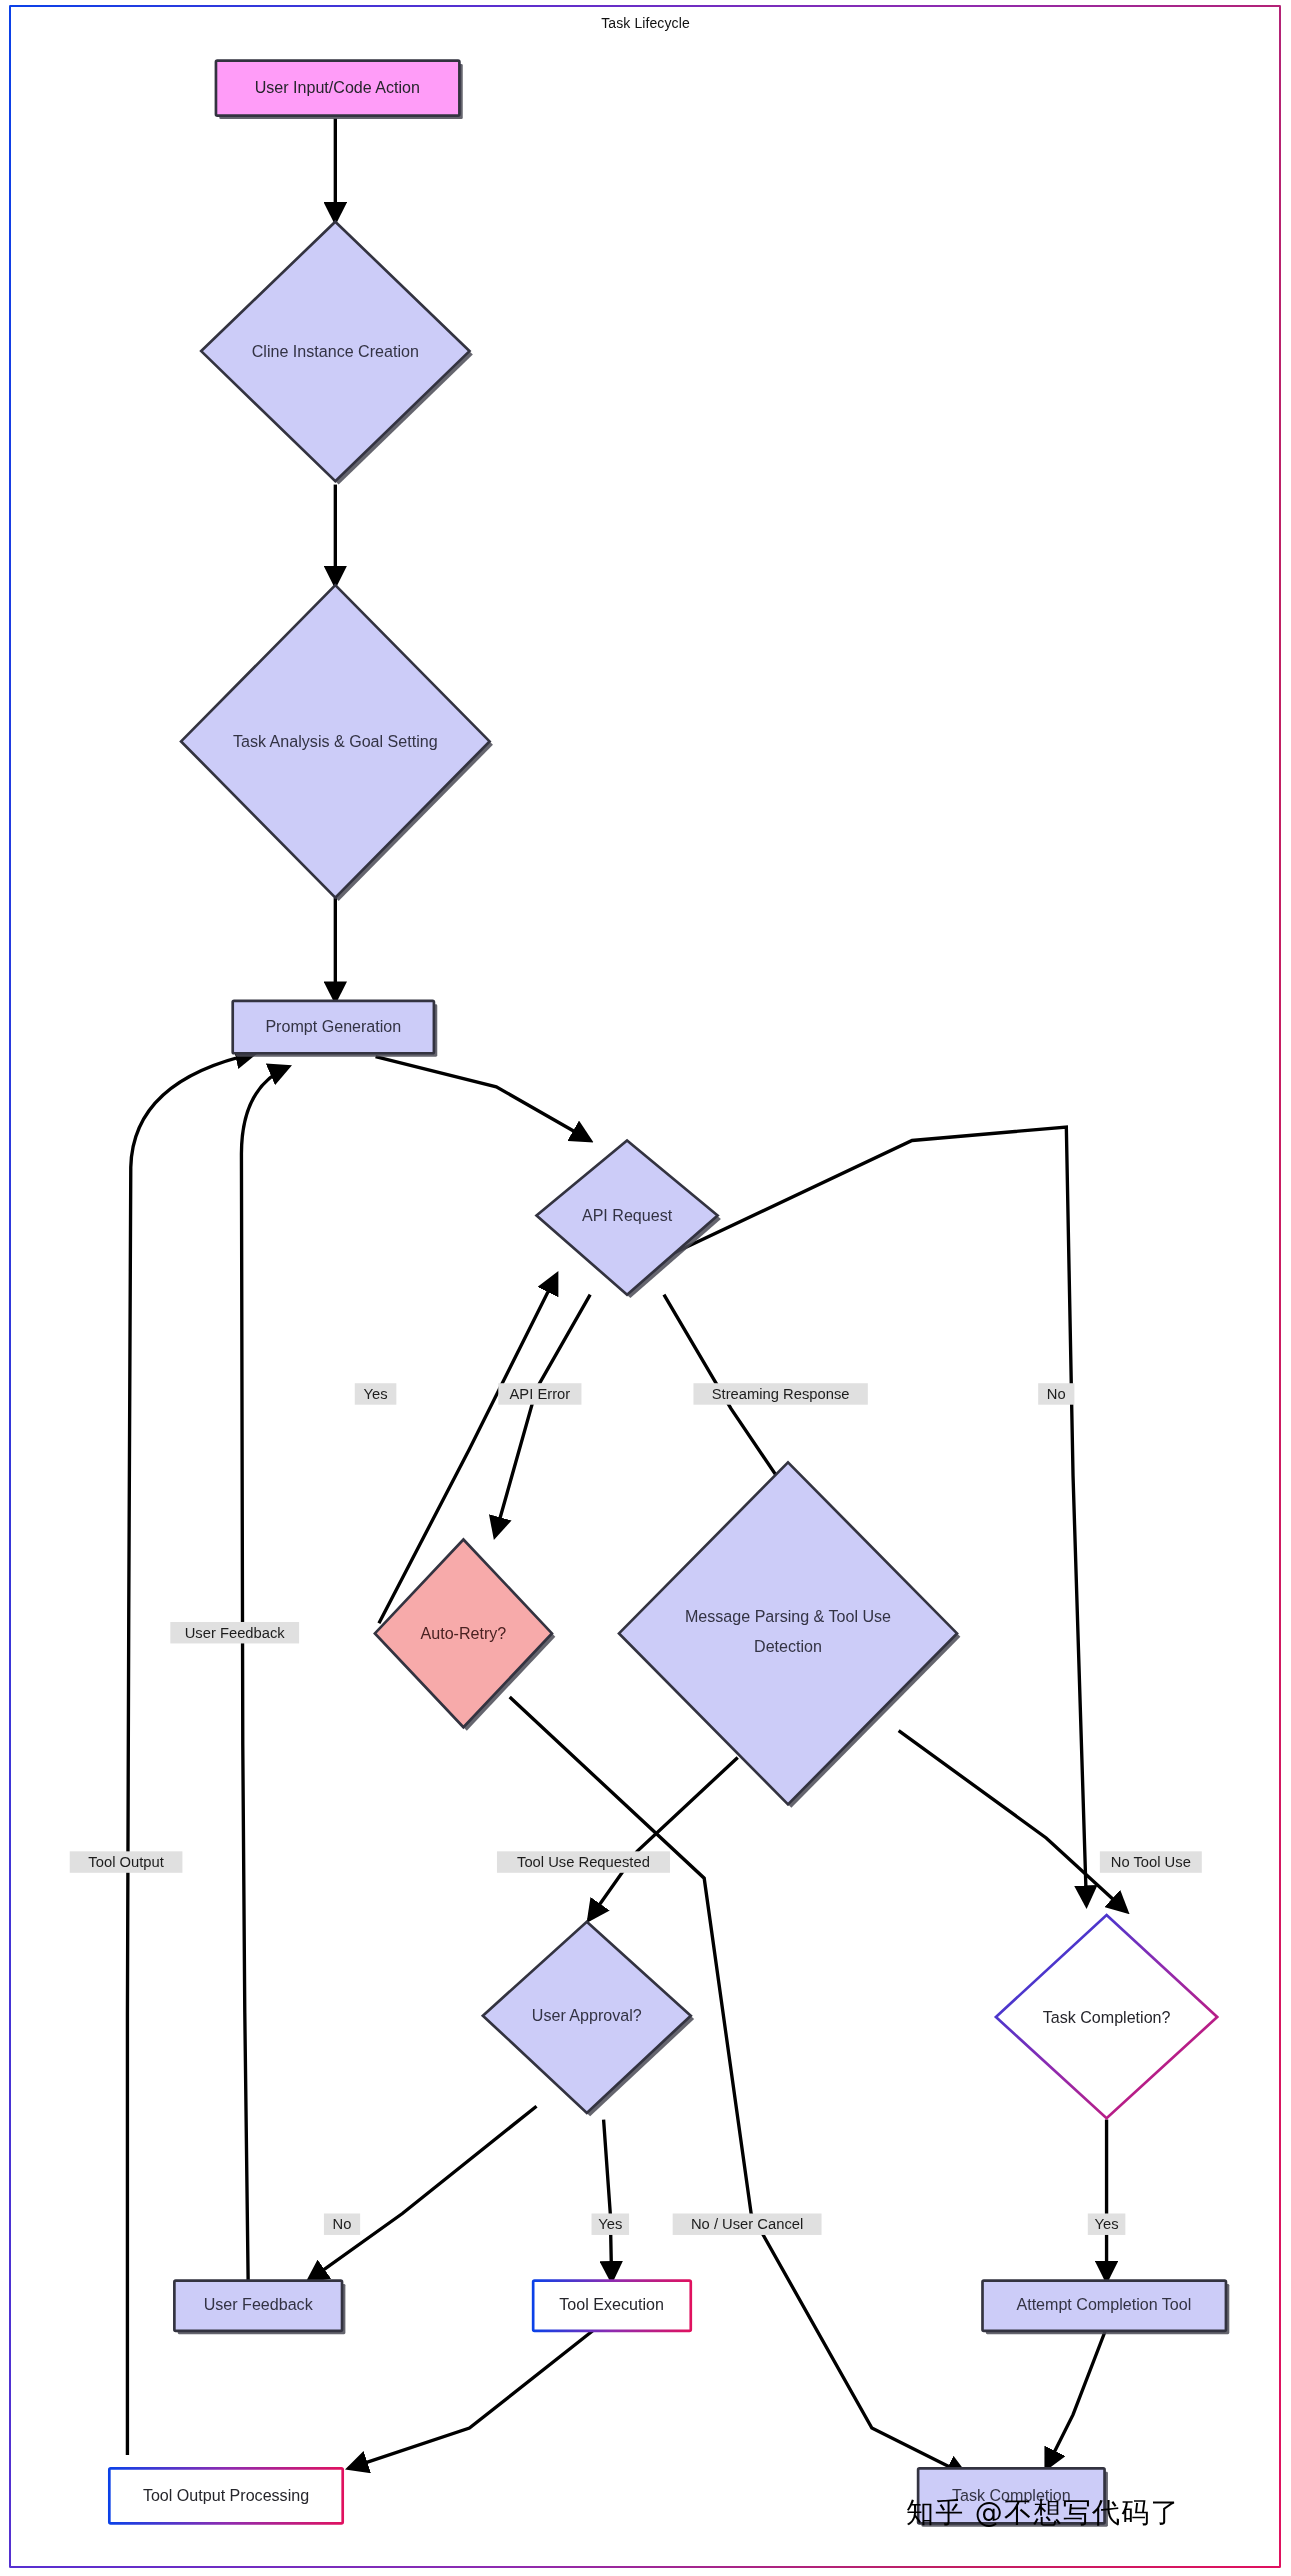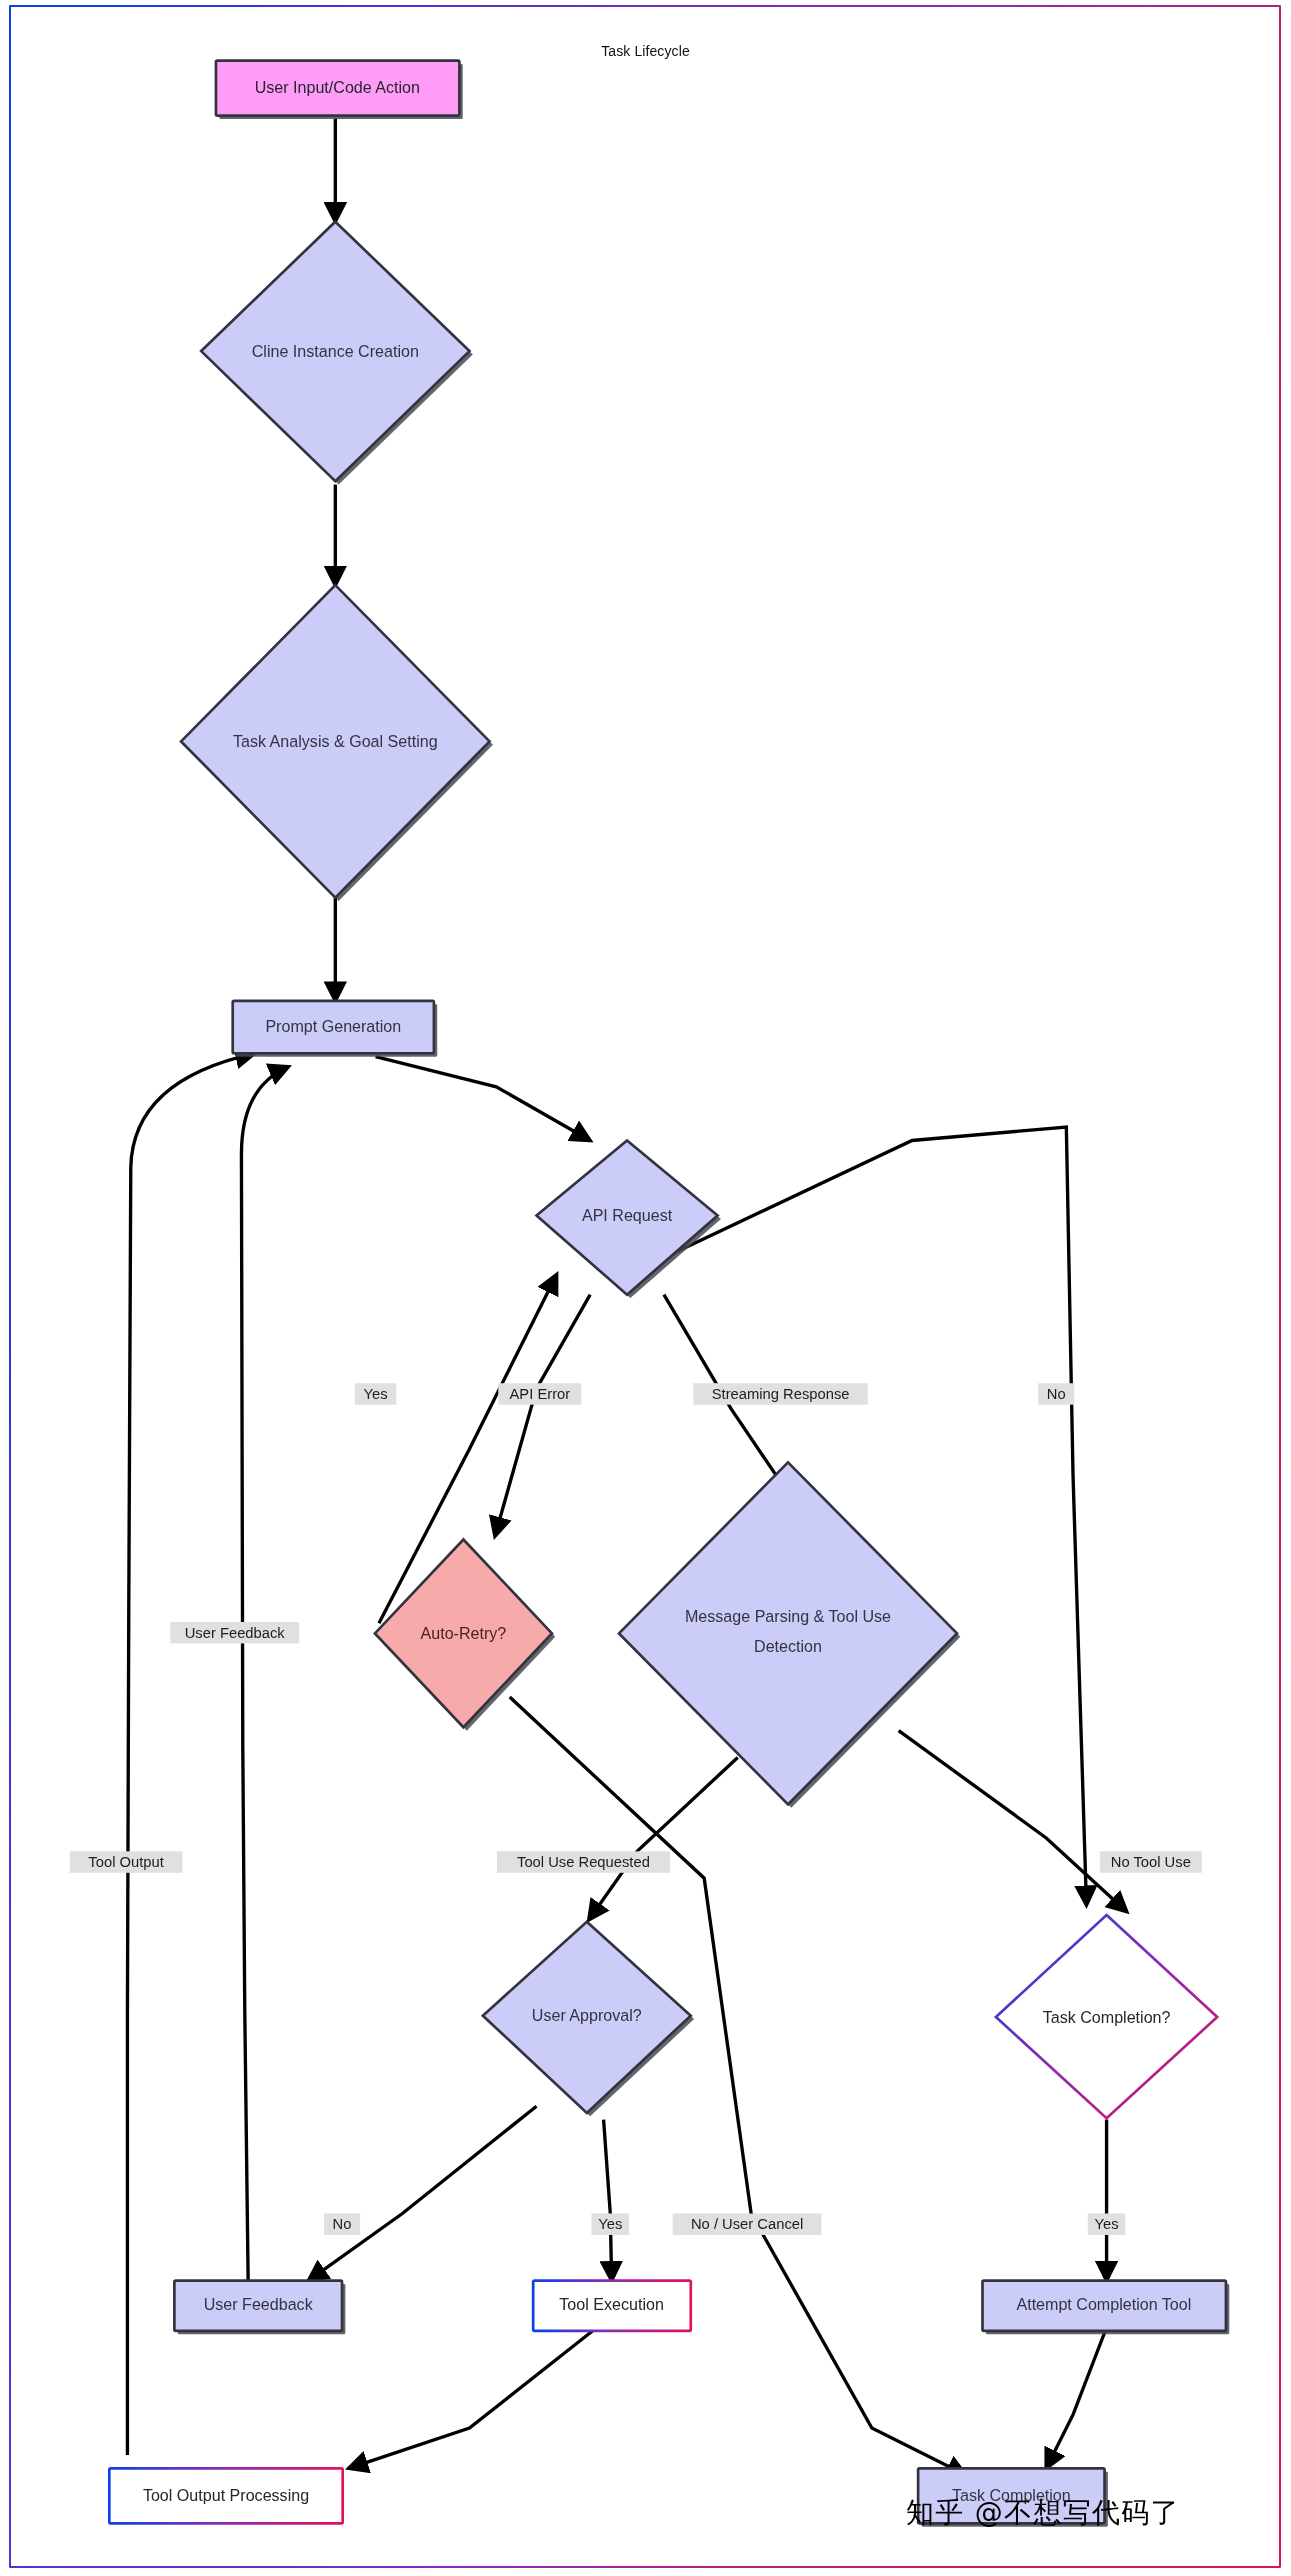--- a/index.html
+++ b/index.html
@@ -32,21 +32,20 @@
   }
   #title {
     position: absolute;
     left: 0;
     top: 14.8px;
     width: 1291px;
     text-align: center;
     font-size: 14px;
     color: #111111;
     letter-spacing: 0.1px;
-    margin-top: 28px;
   }
   svg#flow {
     position: absolute;
     left: 0;
     top: 0;
     width: 1291px;
     height: 2576px;
   }
   .nodeLabel {
     font-family: "Liberation Sans", sans-serif;

